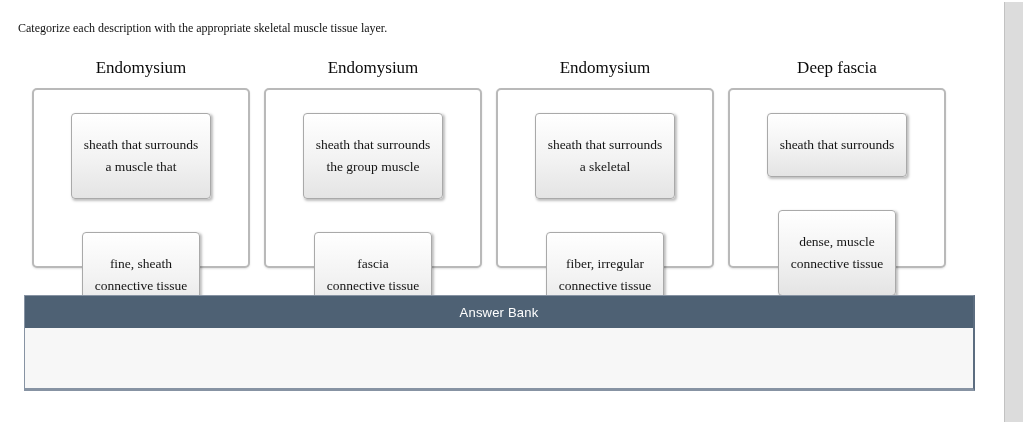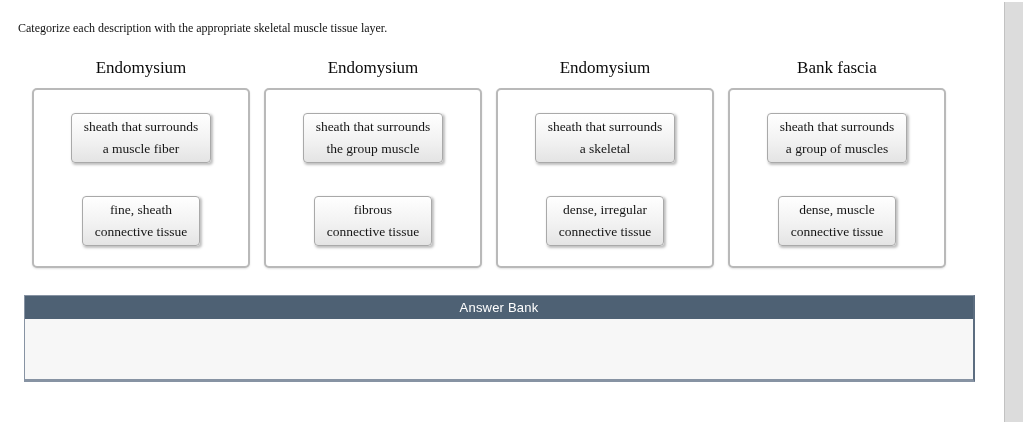--- a/index.html
+++ b/index.html
@@ -24,38 +24,38 @@
   }
   .dropzone {
     height: 180px; background: #ffffff;
     border: 2px solid #b9b9b9; border-radius: 5px;
     box-shadow: 0 1px 2px rgba(0,0,0,0.12);
     display: flex; flex-direction: column; align-items: center;
     padding-top: 23px; gap: 33px;
   }
   .card {
     display: inline-flex; flex-direction: column; align-items: center;
-    padding: 2px 12px;
+    padding: 20px 12px;
     border: 1px solid #a9a9a9; border-radius: 4px;
     background: linear-gradient(180deg, #ffffff 0%, #f2f2f2 55%, #e4e4e4 100%);
     box-shadow: 1.5px 1.5px 2.5px rgba(0,0,0,0.25);
     cursor: move;
   }
   .card span {
     font-size: 13.5px; line-height: 22px; color: #141414;
     white-space: nowrap; text-align: center;
   }
 
   .answer-bank {
     position: absolute; top: 295px; left: 24px; width: 951px;
     border: 1px solid #8793a3; border-bottom: 3px solid #8793a3;
     border-right: 2px solid #5c6d80;
   }
   .bank-header {
-    height: 23px; background: #4e6174;
+    height: 32px; background: #4e6174;
     display: flex; align-items: center; justify-content: center;
   }
   .bank-header span {
     font-family: "Liberation Sans", sans-serif;
     font-size: 13px; color: #ffffff; letter-spacing: 0.2px;
   }
   .bank-body { height: 60px; background: #f7f7f7; }
 
   .scrollbar-track {
     position: absolute; top: 2px; left: 1004px; width: 19px; height: 420px;
@@ -69,63 +69,62 @@
 
   <div class="prompt">Categorize each description with the appropriate skeletal muscle tissue layer.</div>
 
   <div class="columns">
 
     <div class="col">
       <div class="col-header">Endomysium</div>
       <div class="dropzone">
         <div class="card">
           <span>sheath that surrounds</span>
-          <span>a muscle fiber</span>
+          <span>a muscle that</span>
         </div>
         <div class="card">
           <span>fine, sheath</span>
           <span>connective tissue</span>
         </div>
       </div>
     </div>
 
     <div class="col">
       <div class="col-header">Endomysium</div>
       <div class="dropzone">
         <div class="card">
           <span>sheath that surrounds</span>
           <span>the group muscle</span>
         </div>
         <div class="card">
-          <span>fibrous</span>
+          <span>fascia</span>
           <span>connective tissue</span>
         </div>
       </div>
     </div>
 
     <div class="col">
       <div class="col-header">Endomysium</div>
       <div class="dropzone">
         <div class="card">
           <span>sheath that surrounds</span>
           <span>a skeletal</span>
         </div>
         <div class="card">
-          <span>dense, irregular</span>
+          <span>fiber, irregular</span>
           <span>connective tissue</span>
         </div>
       </div>
     </div>
 
     <div class="col">
-      <div class="col-header">Bank fascia</div>
+      <div class="col-header">Deep fascia</div>
       <div class="dropzone">
         <div class="card">
           <span>sheath that surrounds</span>
-          <span>a group of muscles</span>
         </div>
         <div class="card">
           <span>dense, muscle</span>
           <span>connective tissue</span>
         </div>
       </div>
     </div>
 
   </div>
 

